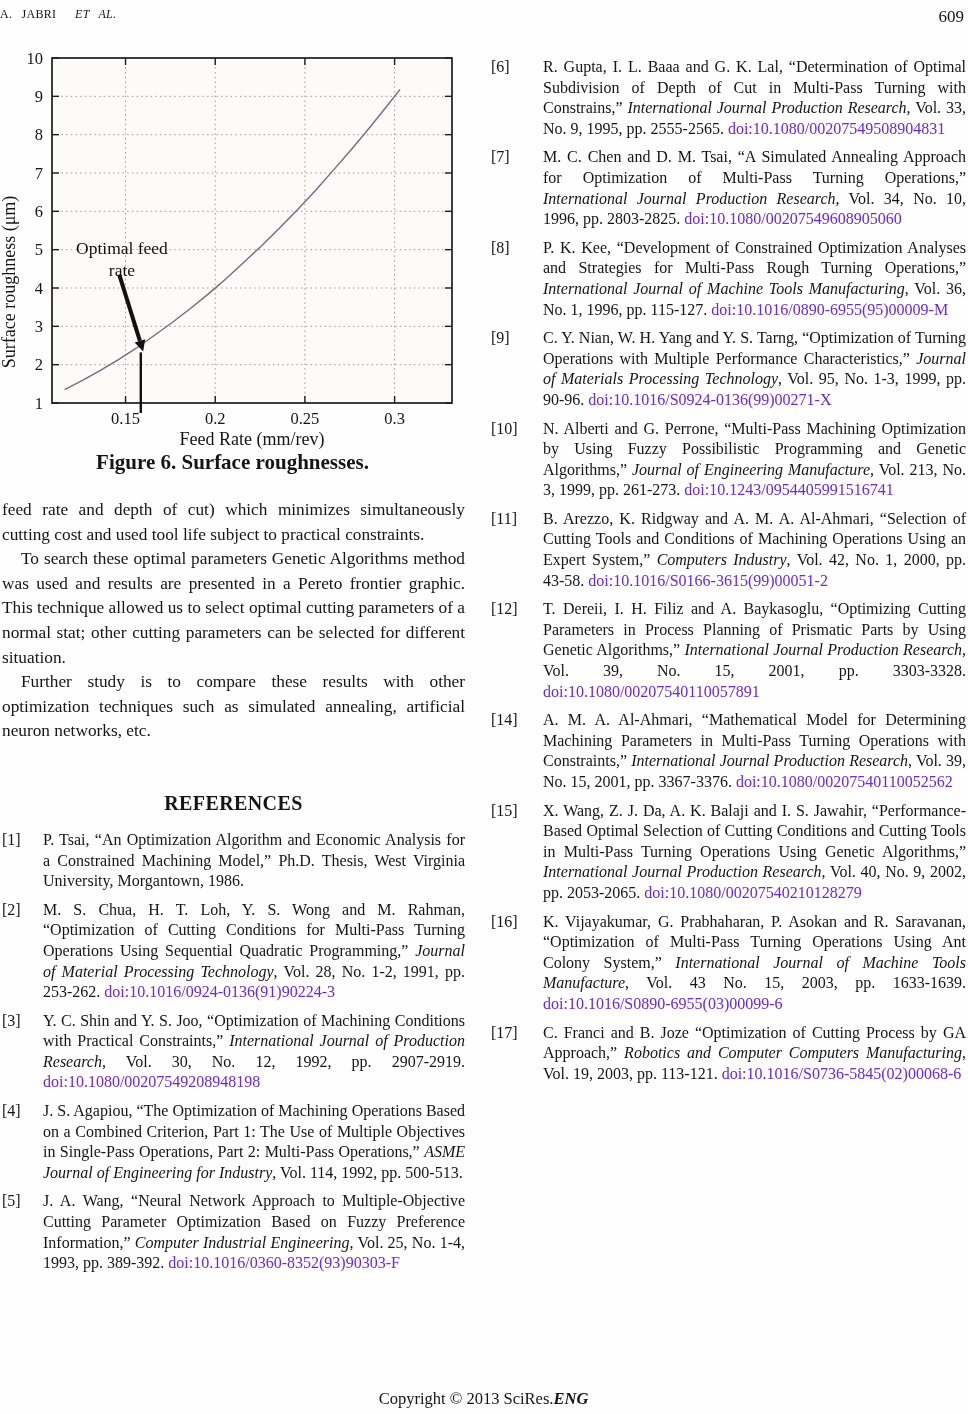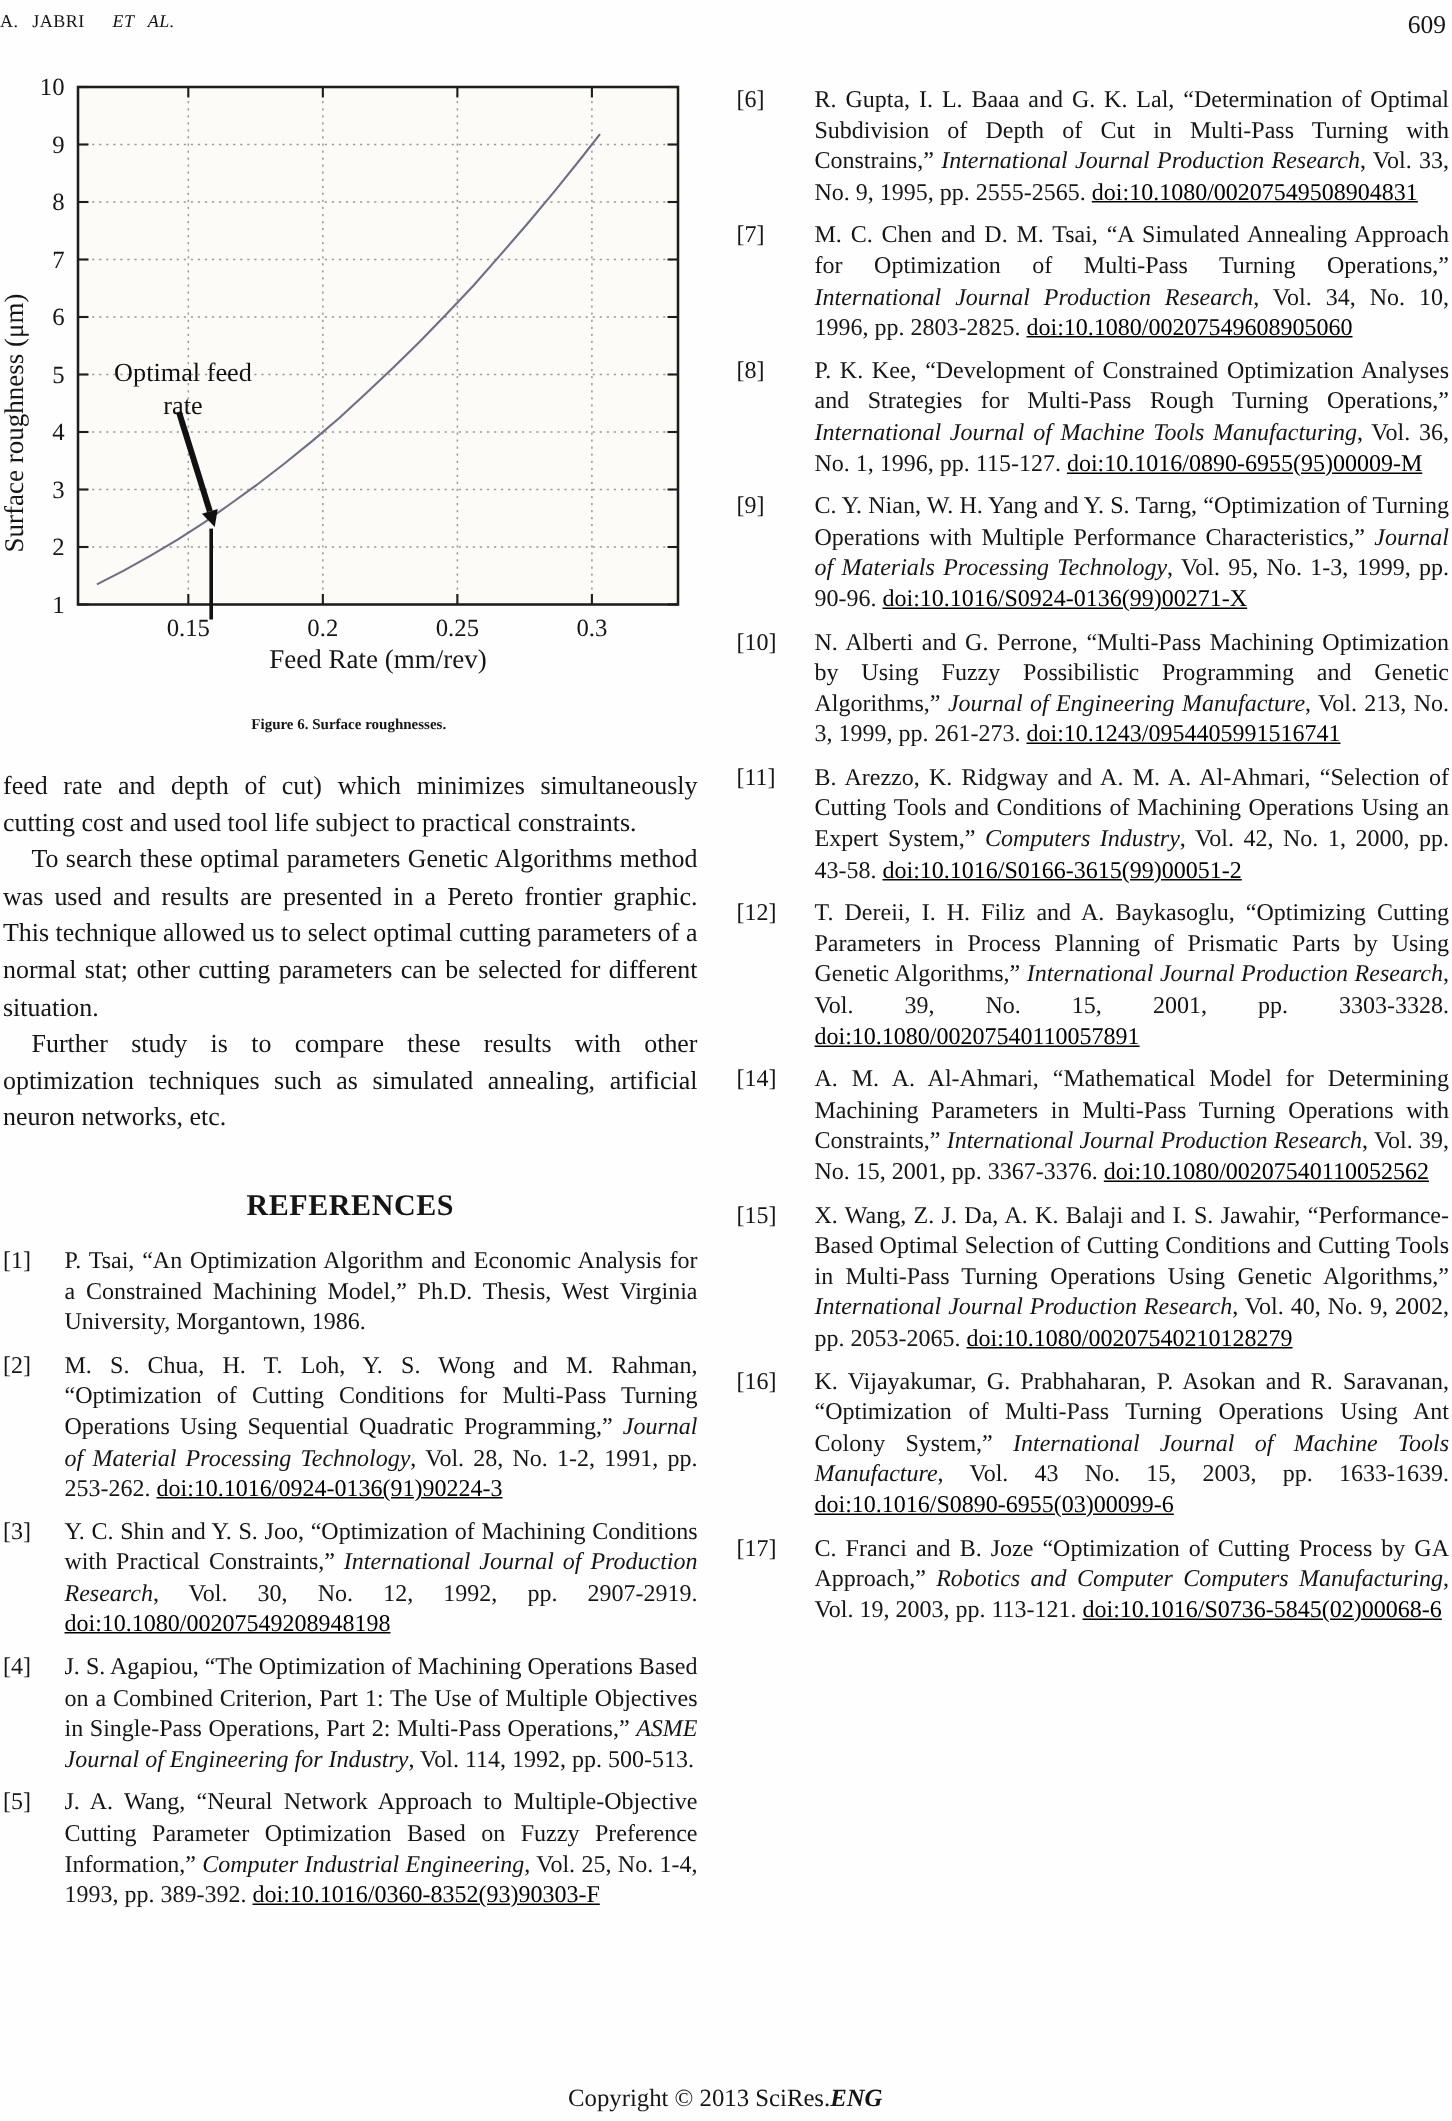--- a/index.html
+++ b/index.html
@@ -17,33 +17,33 @@
   .col-left{width:463px;}
   .col-right{width:475px; padding-top:5px;}
   
   .figure-block{margin:0 0 0 -2px;}
   svg.chart{display:block;}
   .chart .grid{stroke:#9b9b9b; stroke-width:1; stroke-dasharray:1.5 3.2;}
   .chart .tick{stroke:#1d1d1d; stroke-width:1.4;}
   .chart .ticklab{font-family:"Liberation Serif",serif; font-size:16.5px; fill:#161616;}
   .chart .axislab{font-family:"Liberation Serif",serif; font-size:18px; fill:#161616;}
   .chart .annotext{font-family:"Liberation Serif",serif; font-size:17.5px; fill:#111;}
-  .fig-caption{text-align:center; font-weight:bold; font-size:10px; margin-top:28px;}
+  .fig-caption{text-align:center; font-weight:bold; font-size:21px; margin-top:0;}
   
   .body-text{margin-top:23px;}
   .body-text p{margin:0; font-size:17.3px; line-height:24.6px; text-align:justify;}
   .body-text p.indent{text-indent:19px;}
   
-  .ref-heading{text-align:center; font-weight:bold; font-size:20px; margin:35px 0 15px 0; letter-spacing:0.4px;}
+  .ref-heading{text-align:center; font-weight:bold; font-size:20px; margin:48px 0 15px 0; letter-spacing:0.4px;}
   .ref-list .ref-item{display:flex; margin-bottom:8px; font-size:16px; line-height:20.6px;}
   .ref-num{flex:0 0 41px;}
   .col-right .ref-num{flex:0 0 52px;}
   .ref-body{flex:1; text-align:justify;}
   .ref-body i{font-style:italic;}
-  a.doi{color:#000000; text-decoration:underline; cursor:pointer;}
+  a.doi{color:#6d28d9; cursor:pointer;}
   
   .footer{position:absolute; left:2px; right:3px; bottom:5px; display:flex;
     justify-content:center; font-size:16.5px;}
   .journal-code{font-weight:bold; font-style:italic;}
 </style>
 </head>
 <body>
 
 <div class="page">
 

